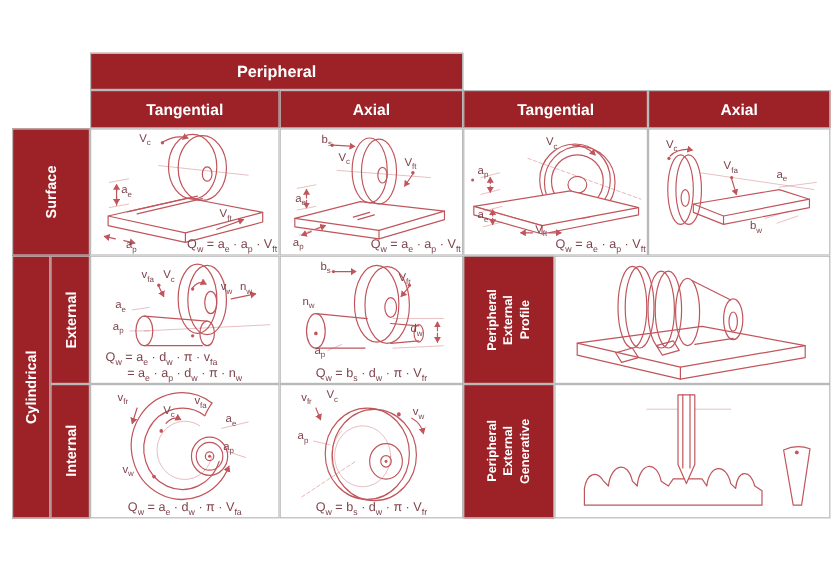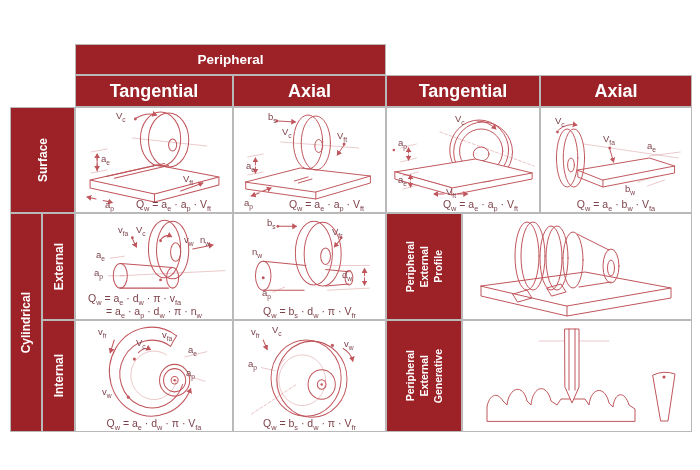--- a/index.html
+++ b/index.html
@@ -4,35 +4,35 @@
 <style>
   html,body{margin:0;padding:0;background:#fff;}
   body{width:700px;height:470px;position:relative;font-family:"Liberation Sans",sans-serif;overflow:hidden;}
   .stage{position:absolute;left:10px;top:44px;width:682px;height:388px;}
   .grid{display:grid;width:682px;height:388px;
         grid-template-columns:32px 33px 158px 153px 76px 78px 152px;
         grid-template-rows:31px 32px 106px 107px 112px;}
   .cell{box-sizing:border-box;}
   .rcell{background:var(--header-bg);border:1px solid var(--border);display:flex;align-items:center;justify-content:center;color:var(--header-text);}
   .h1{font-size:13.5px;font-weight:700;}
-  .h2{font-size:18px;font-weight:700;}
+  .h2{font-size:13px;font-weight:700;}
   .wcell{background:#fff;border:1px solid var(--border);position:relative;overflow:hidden;}
   .vtxt{writing-mode:vertical-rl;transform:rotate(180deg);font-weight:700;}
   .rowhead{font-size:12px;}
   .mergedlbl .vtxt{font-size:10.5px;margin:0 1px;line-height:1.15;}
   svg.diag{position:absolute;inset:0;width:100%;height:100%;}
   svg.diag path,svg.diag ellipse,svg.diag circle,svg.diag line{stroke:var(--line);fill:none;stroke-width:1;stroke-linecap:round;stroke-linejoin:round;}
   svg.diag .lt{stroke-opacity:.45;stroke-width:.7;}
   svg.diag .dash{stroke-dasharray:3 2;stroke-opacity:.5;stroke-width:.7;}
   svg.diag .wf{fill:#fff;}
   svg.diag .dot{fill:var(--line);stroke:none;}
   .mfill{fill:var(--line);stroke:none;}
   .lbl{position:absolute;font-size:9.5px;color:var(--label-text);white-space:nowrap;line-height:1;}
   .formula{position:absolute;font-size:10.5px;color:var(--label-text);white-space:nowrap;line-height:1;}
-  .fr{right:21px;bottom:3px;}
+  .fr{right:1px;bottom:3px;}
   .fc{left:0;right:0;text-align:center;bottom:3px;}
   .f1{left:12px;bottom:16px;}
   .f2{left:30px;bottom:3px;}
   sub{font-size:.7em;line-height:0;}
 </style>
 </head>
 <body>
 
 <svg width="0" height="0" style="position:absolute" aria-hidden="true">
   <defs>
@@ -178,21 +178,20 @@
       <circle class="dot" cx="71" cy="40" r="1.4"></circle>
       <path d="M71,41 L75,54" marker-end="url(#ah)"></path>
       <path class="lt" d="M112,48 L144,44"></path>
       <path class="lt" d="M100,74 L120,68"></path>
           <path class="lt" d="M110,78 L128,72"></path>
     </svg>
     <span class="lbl" style="left:14px;top:8px">V<sub>c</sub></span>
     <span class="lbl" style="left:62px;top:26px">V<sub>fa</sub></span>
     <span class="lbl" style="left:106px;top:33px">a<sub>e</sub></span>
     <span class="lbl" style="left:84px;top:76px">b<sub>w</sub></span>
-    <div class="formula fc">Q<sub>w</sub> = a<sub>e</sub> · b<sub>w</sub> · V<sub>fa</sub></div>
   </div>
 
   <div class="cell wcell" style="grid-column:3;grid-row:4">
     <svg class="diag" viewBox="0 0 155 102" preserveAspectRatio="none">
       <path class="lt" d="M44,60 L148,55"></path>
       <ellipse cx="44" cy="60" rx="7" ry="12"></ellipse>
       <path d="M44,48 L96,52"></path>
           <path d="M44,72 L92,72"></path>
       <ellipse cx="96" cy="62" rx="6" ry="10"></ellipse>
       <ellipse cx="88" cy="34" rx="16" ry="28"></ellipse>

